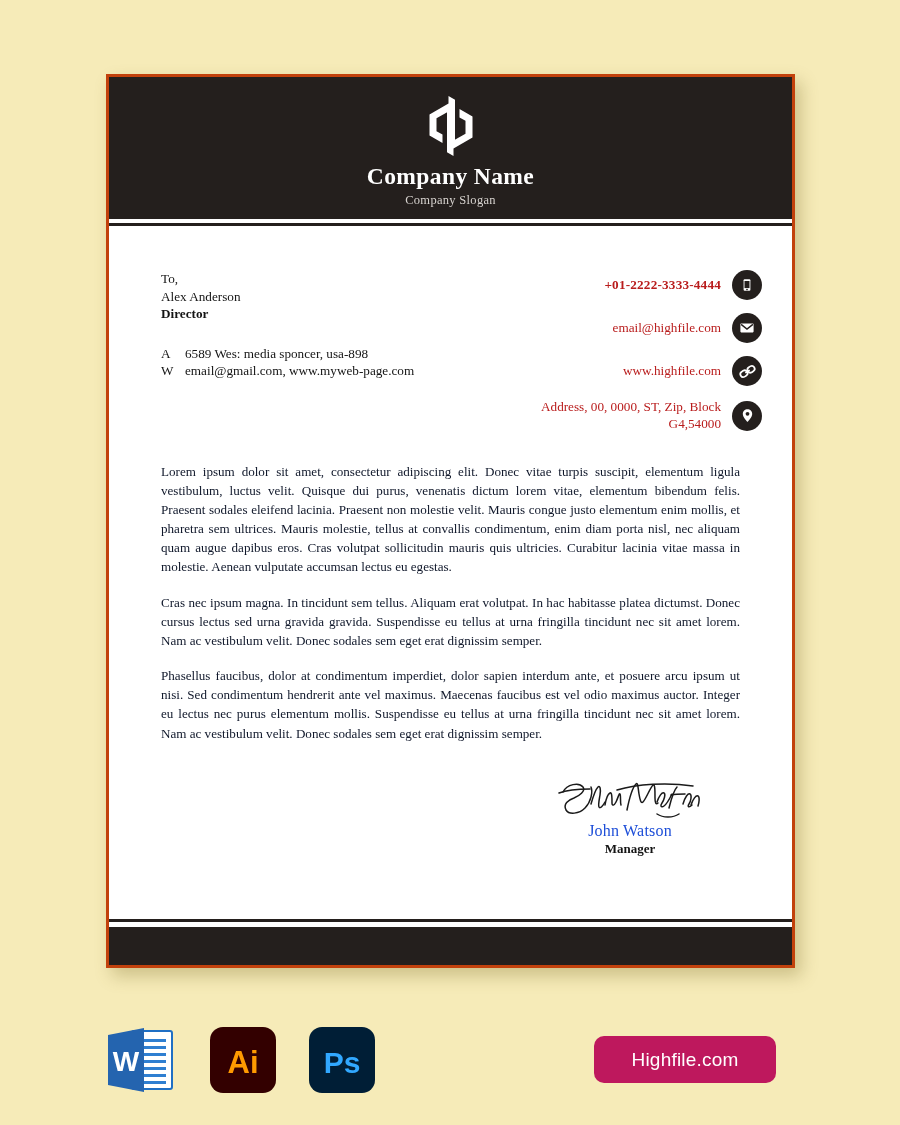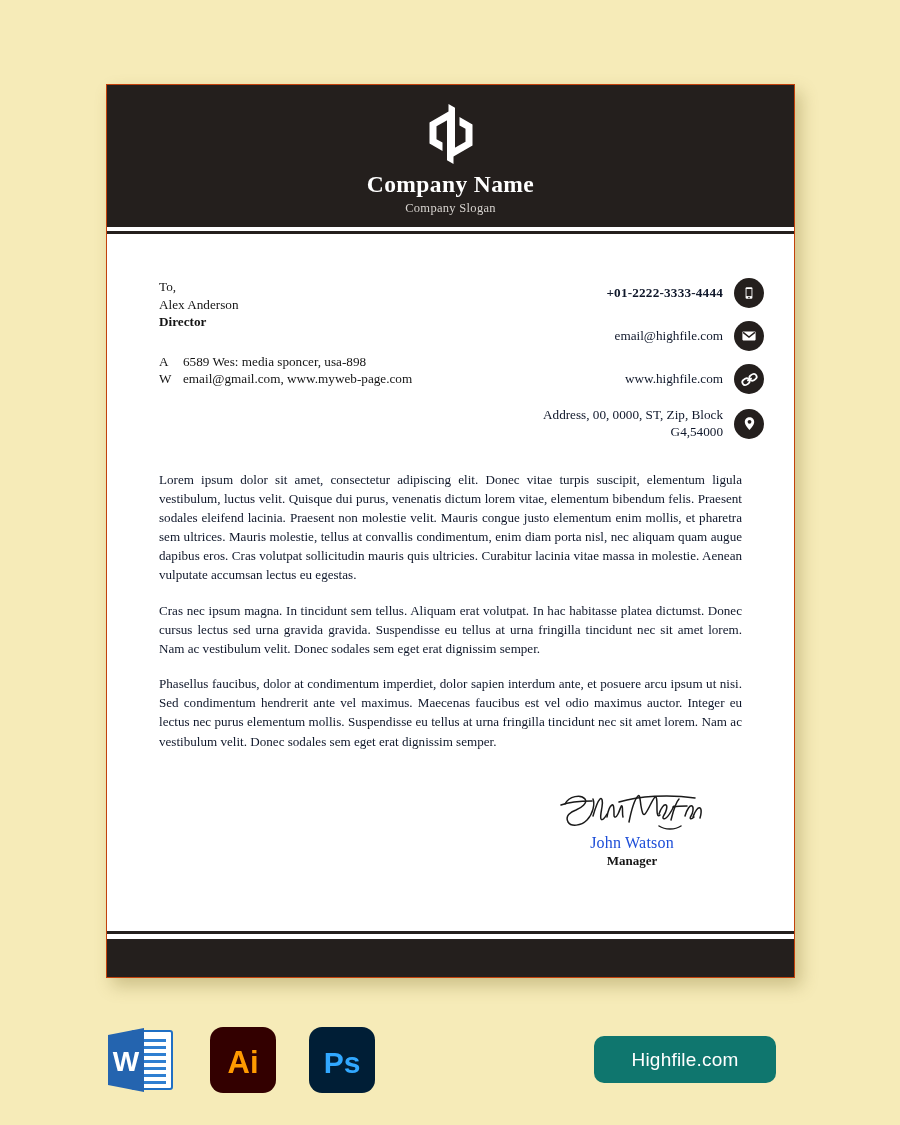--- a/index.html
+++ b/index.html
@@ -6,25 +6,25 @@
   html, body {
     width:900px; height:1125px;
     background:#F6EBB8;
     font-family:"Liberation Serif", serif;
     overflow:hidden;
   }
   .stage { position:relative; width:900px; height:1125px; }
 
   
   .page {
-    position:absolute; left:106px; top:84px;
+    position:absolute; left:106px; top:74px;
     width:689px; height:894px;
     background:#ffffff;
     box-shadow: 6px 8px 16px rgba(120,105,40,0.33);
-    border:1px solid #c2410c;
+    border:3px solid #c2410c;
     display:flex; flex-direction:column;justify-content:space-between;
   }
 
   
   .header {
     background:#241F1D; color:#fff;
     height:142px;
     display:flex; flex-direction:column;
     align-items:center; justify-content:center;
     padding-top:6px;
@@ -57,21 +57,21 @@
   .addr-table { margin-top:22px; font-size:13.2px; line-height:1.33; max-width:262px; }
   .addr-row { display:flex; }
   .addr-key { width:24px; flex:0 0 24px; }
   .addr-val { flex:1 1 auto; }
 
   .right-contacts { width:262px; }
   .rc-row {
     display:flex; align-items:center; justify-content:flex-end;
     gap:11px; margin-bottom:13px;
   }
-  .rc-text { font-size:13.2px; color:#0f172a; text-align:right; line-height:1.27; }
+  .rc-text { font-size:13.2px; color:#b91c1c; text-align:right; line-height:1.27; }
   .rc-text.bold-num { font-weight:bold; letter-spacing:0.2px; }
   .rc-icon {
     flex:0 0 auto; width:30px; height:30px; border-radius:50%;
     background:#241F1D; display:flex; align-items:center; justify-content:center;
   }
   .rc-icon svg { display:block; }
 
   .paragraphs { padding:16px 52px 0 52px; }
   .para {
     font-size:13.1px; line-height:1.465; color:#0f172a;
@@ -95,21 +95,21 @@
   .app-row {
     position:absolute; left:104px; top:1026px;
     display:flex; align-items:center; gap:31px;
   }
   .app-icon { width:68px; height:68px; }
   .app-icon.word { width:74px; height:68px; }
 
   .badge {
     position:absolute; left:594px; top:1036px;
     width:182px; height:47px; border-radius:10px;
-    background:#0f766e;
+    background:#be185d;
     display:flex; align-items:center; justify-content:center;
   }
   .badge-text {
     font-family:"Liberation Sans", sans-serif;
     font-size:19px; color:#ffffff; letter-spacing:0.2px;
   }
 </style>
 </head>
 <body>
 

